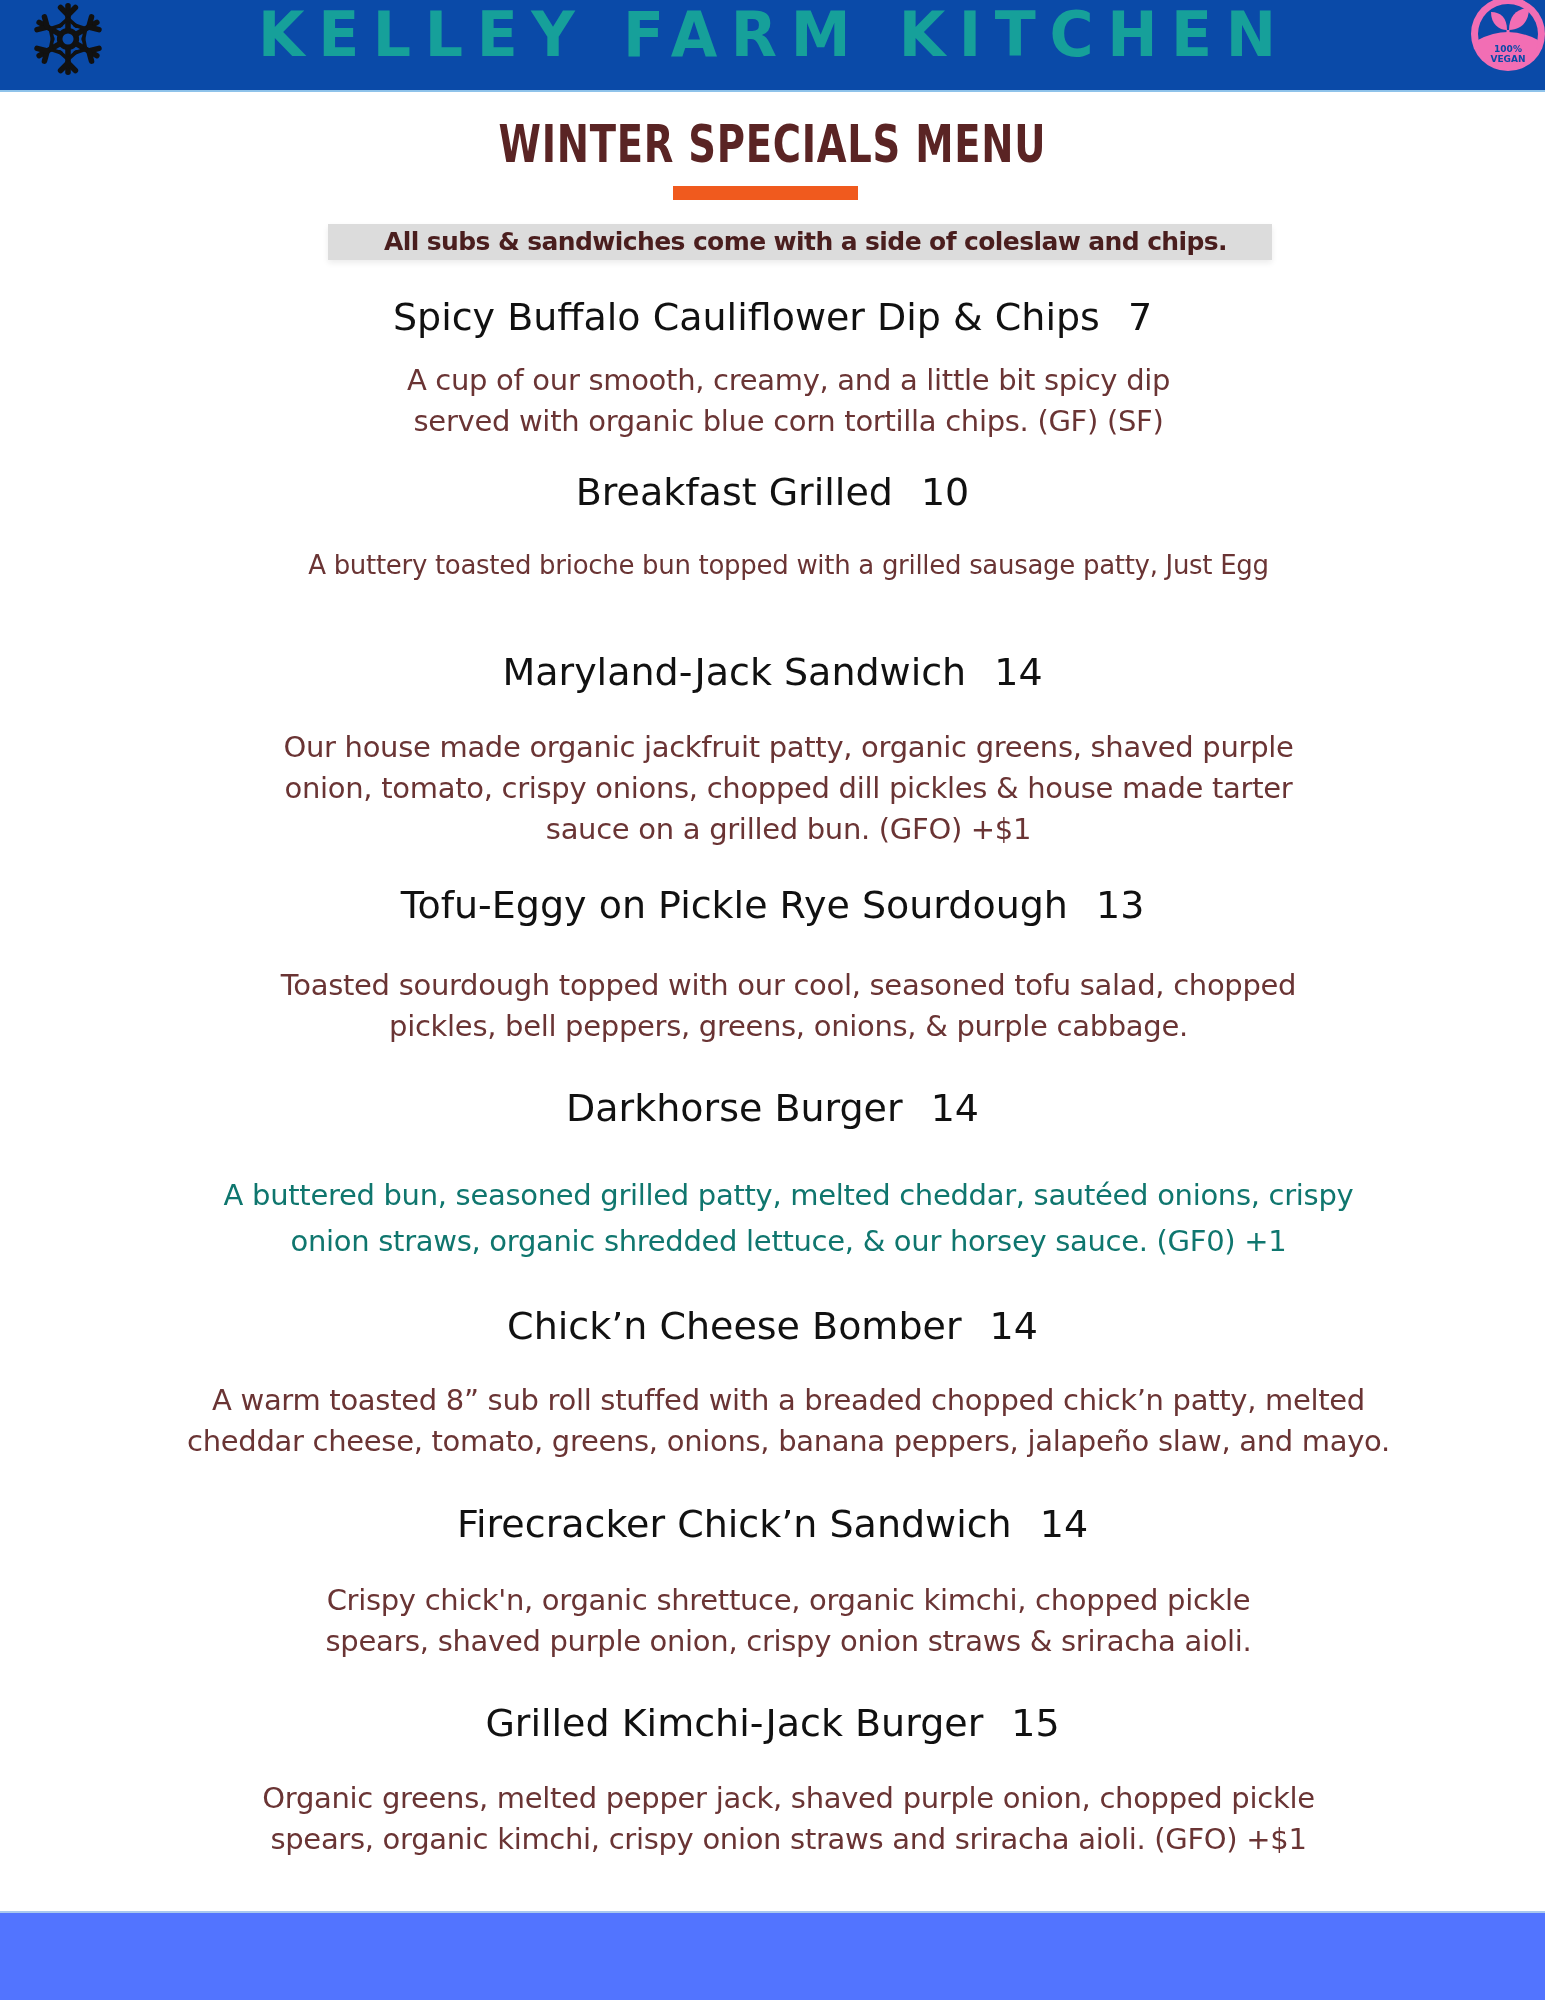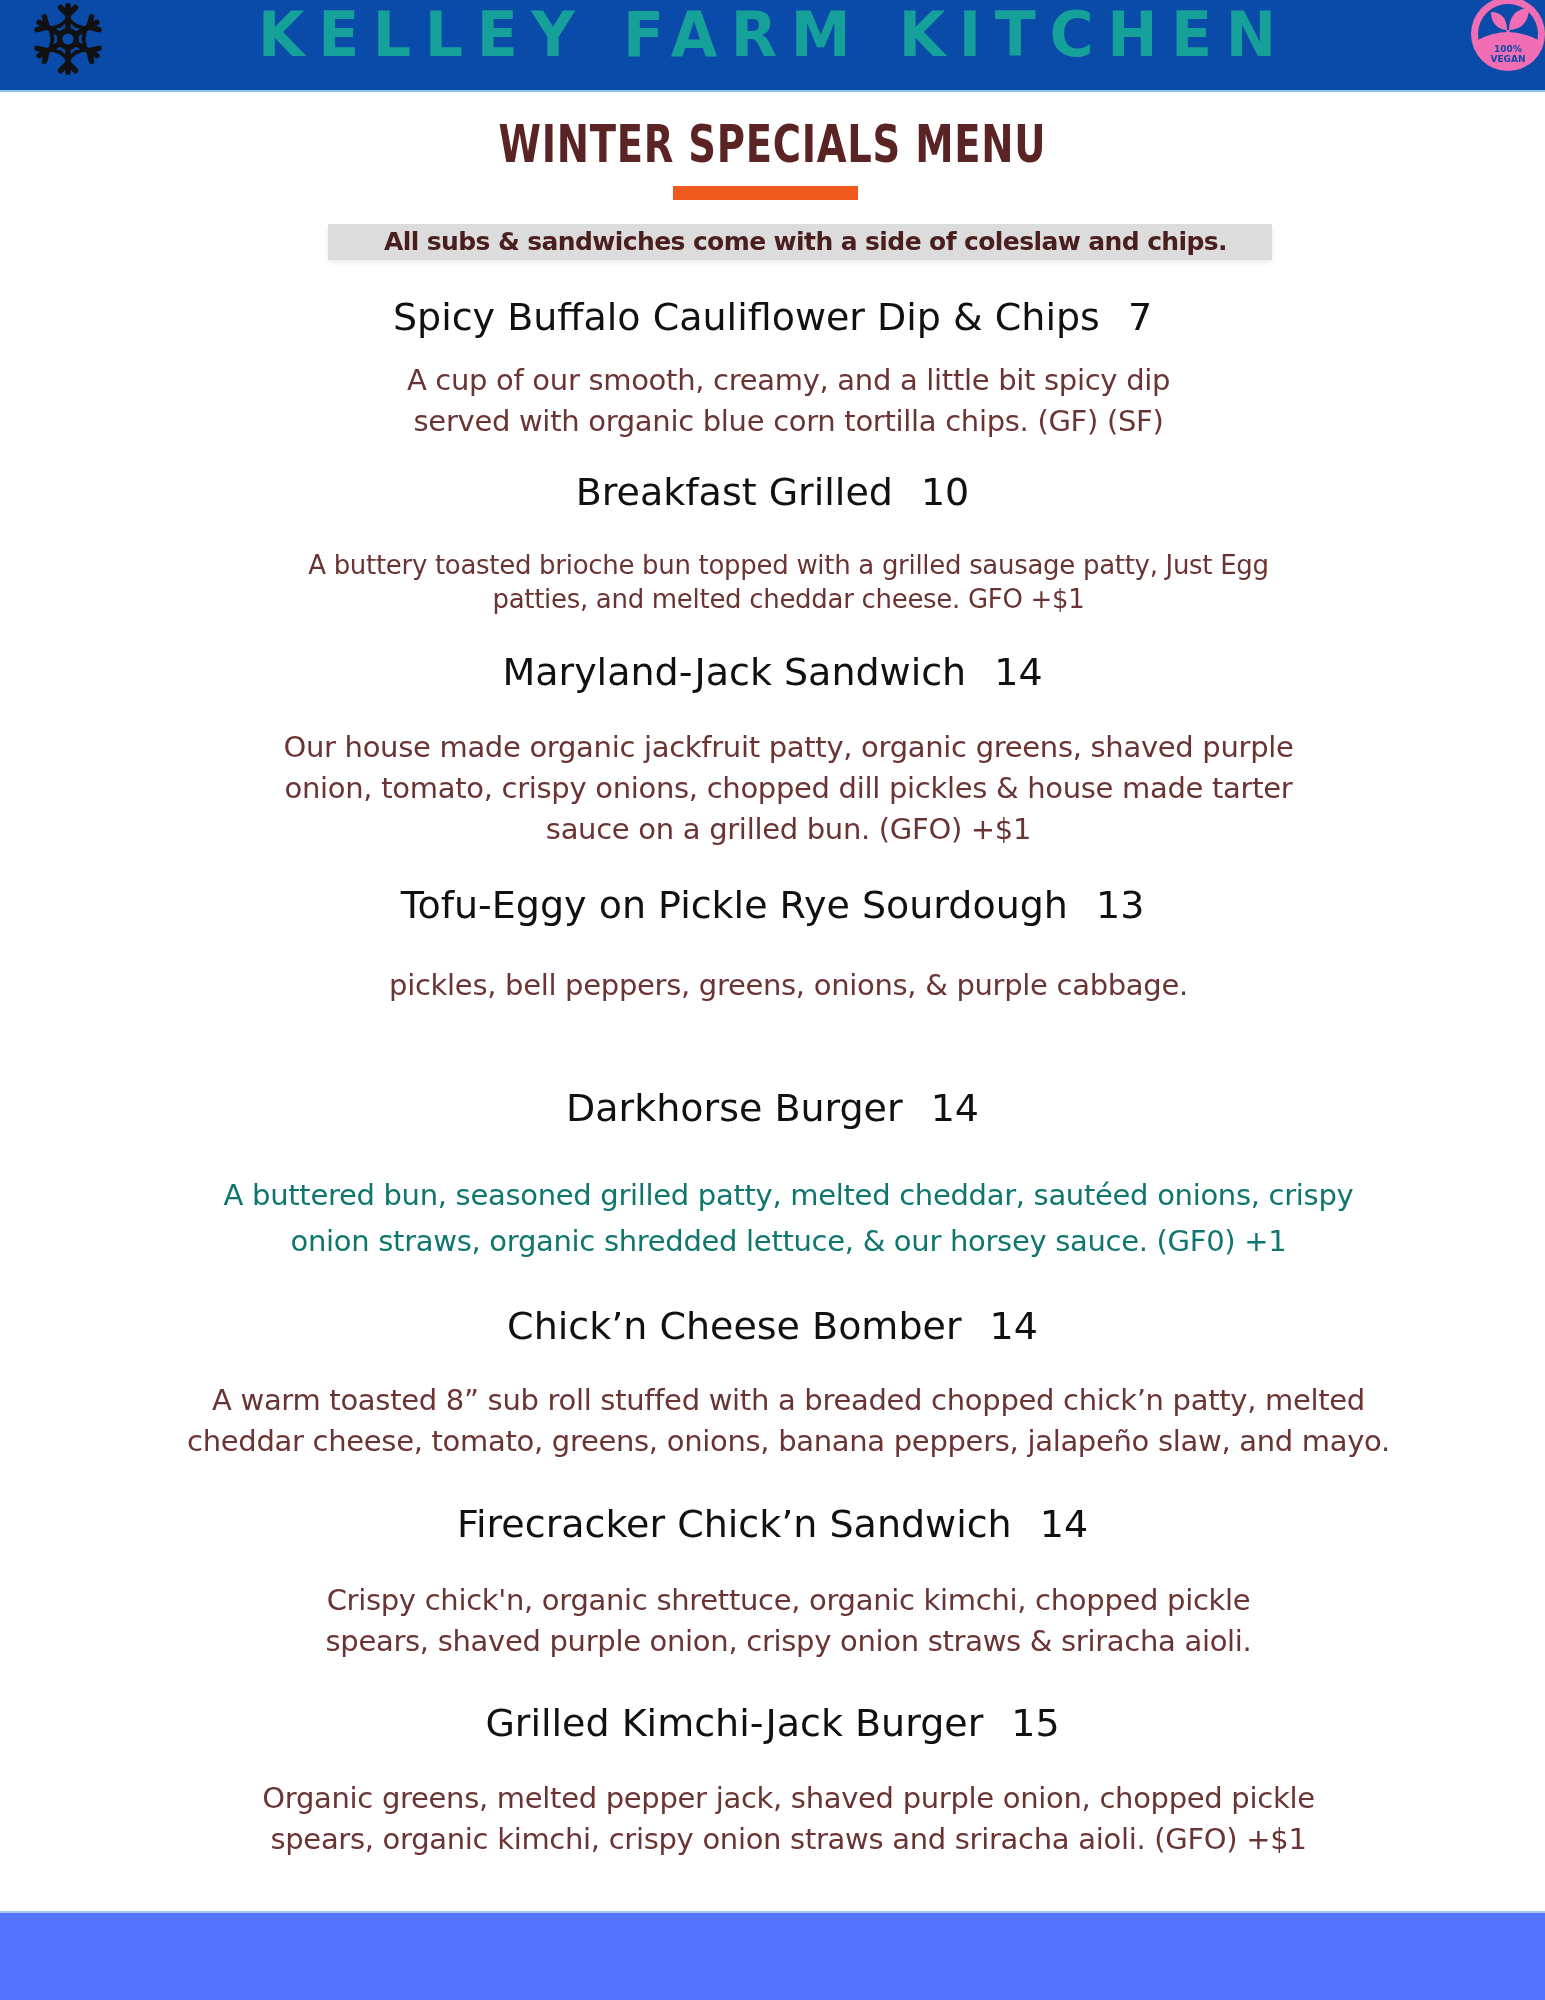--- a/index.html
+++ b/index.html
@@ -103,36 +103,36 @@
 <div class="item-desc" style="top:360px;">
   <span>A cup of our smooth, creamy, and a little bit spicy dip</span>
   <span>served with organic blue corn tortilla chips. (GF) (SF)</span>
 </div>
 
 <div class="item-name" style="top:468px;">
   <span>Breakfast Grilled</span><span class="price">10</span>
 </div>
 <div class="item-desc small" style="top:548px;">
   <span>A buttery toasted brioche bun topped with a grilled sausage patty, Just Egg</span>
-  <span>patties, and melted cheddar cheese. GFO +$1</span>
 </div>
 
 <div class="item-name" style="top:648px;">
   <span>Maryland-Jack Sandwich</span><span class="price">14</span>
 </div>
 <div class="item-desc" style="top:727px;">
   <span>Our house made organic jackfruit patty, organic greens, shaved purple</span>
   <span>onion, tomato, crispy onions, chopped dill pickles &amp; house made tarter</span>
   <span>sauce on a grilled bun. (GFO) +$1</span>
 </div>
 
 <div class="item-name" style="top:881px;">
   <span>Tofu-Eggy on Pickle Rye Sourdough</span><span class="price">13</span>
 </div>
 <div class="item-desc" style="top:965px;">
+  <span>Toasted sourdough topped with our cool, seasoned tofu salad, chopped</span>
   <span>pickles, bell peppers, greens, onions, &amp; purple cabbage.</span>
 </div>
 
 <div class="item-name" style="top:1084px;">
   <span>Darkhorse Burger</span><span class="price">14</span>
 </div>
 <div class="item-desc black" style="top:1172px; line-height:46px;">
   <span>A buttered bun, seasoned grilled patty, melted cheddar, sautéed onions, crispy</span>
   <span>onion straws, organic shredded lettuce, &amp; our horsey sauce. (GF0) +1</span>
 </div>

